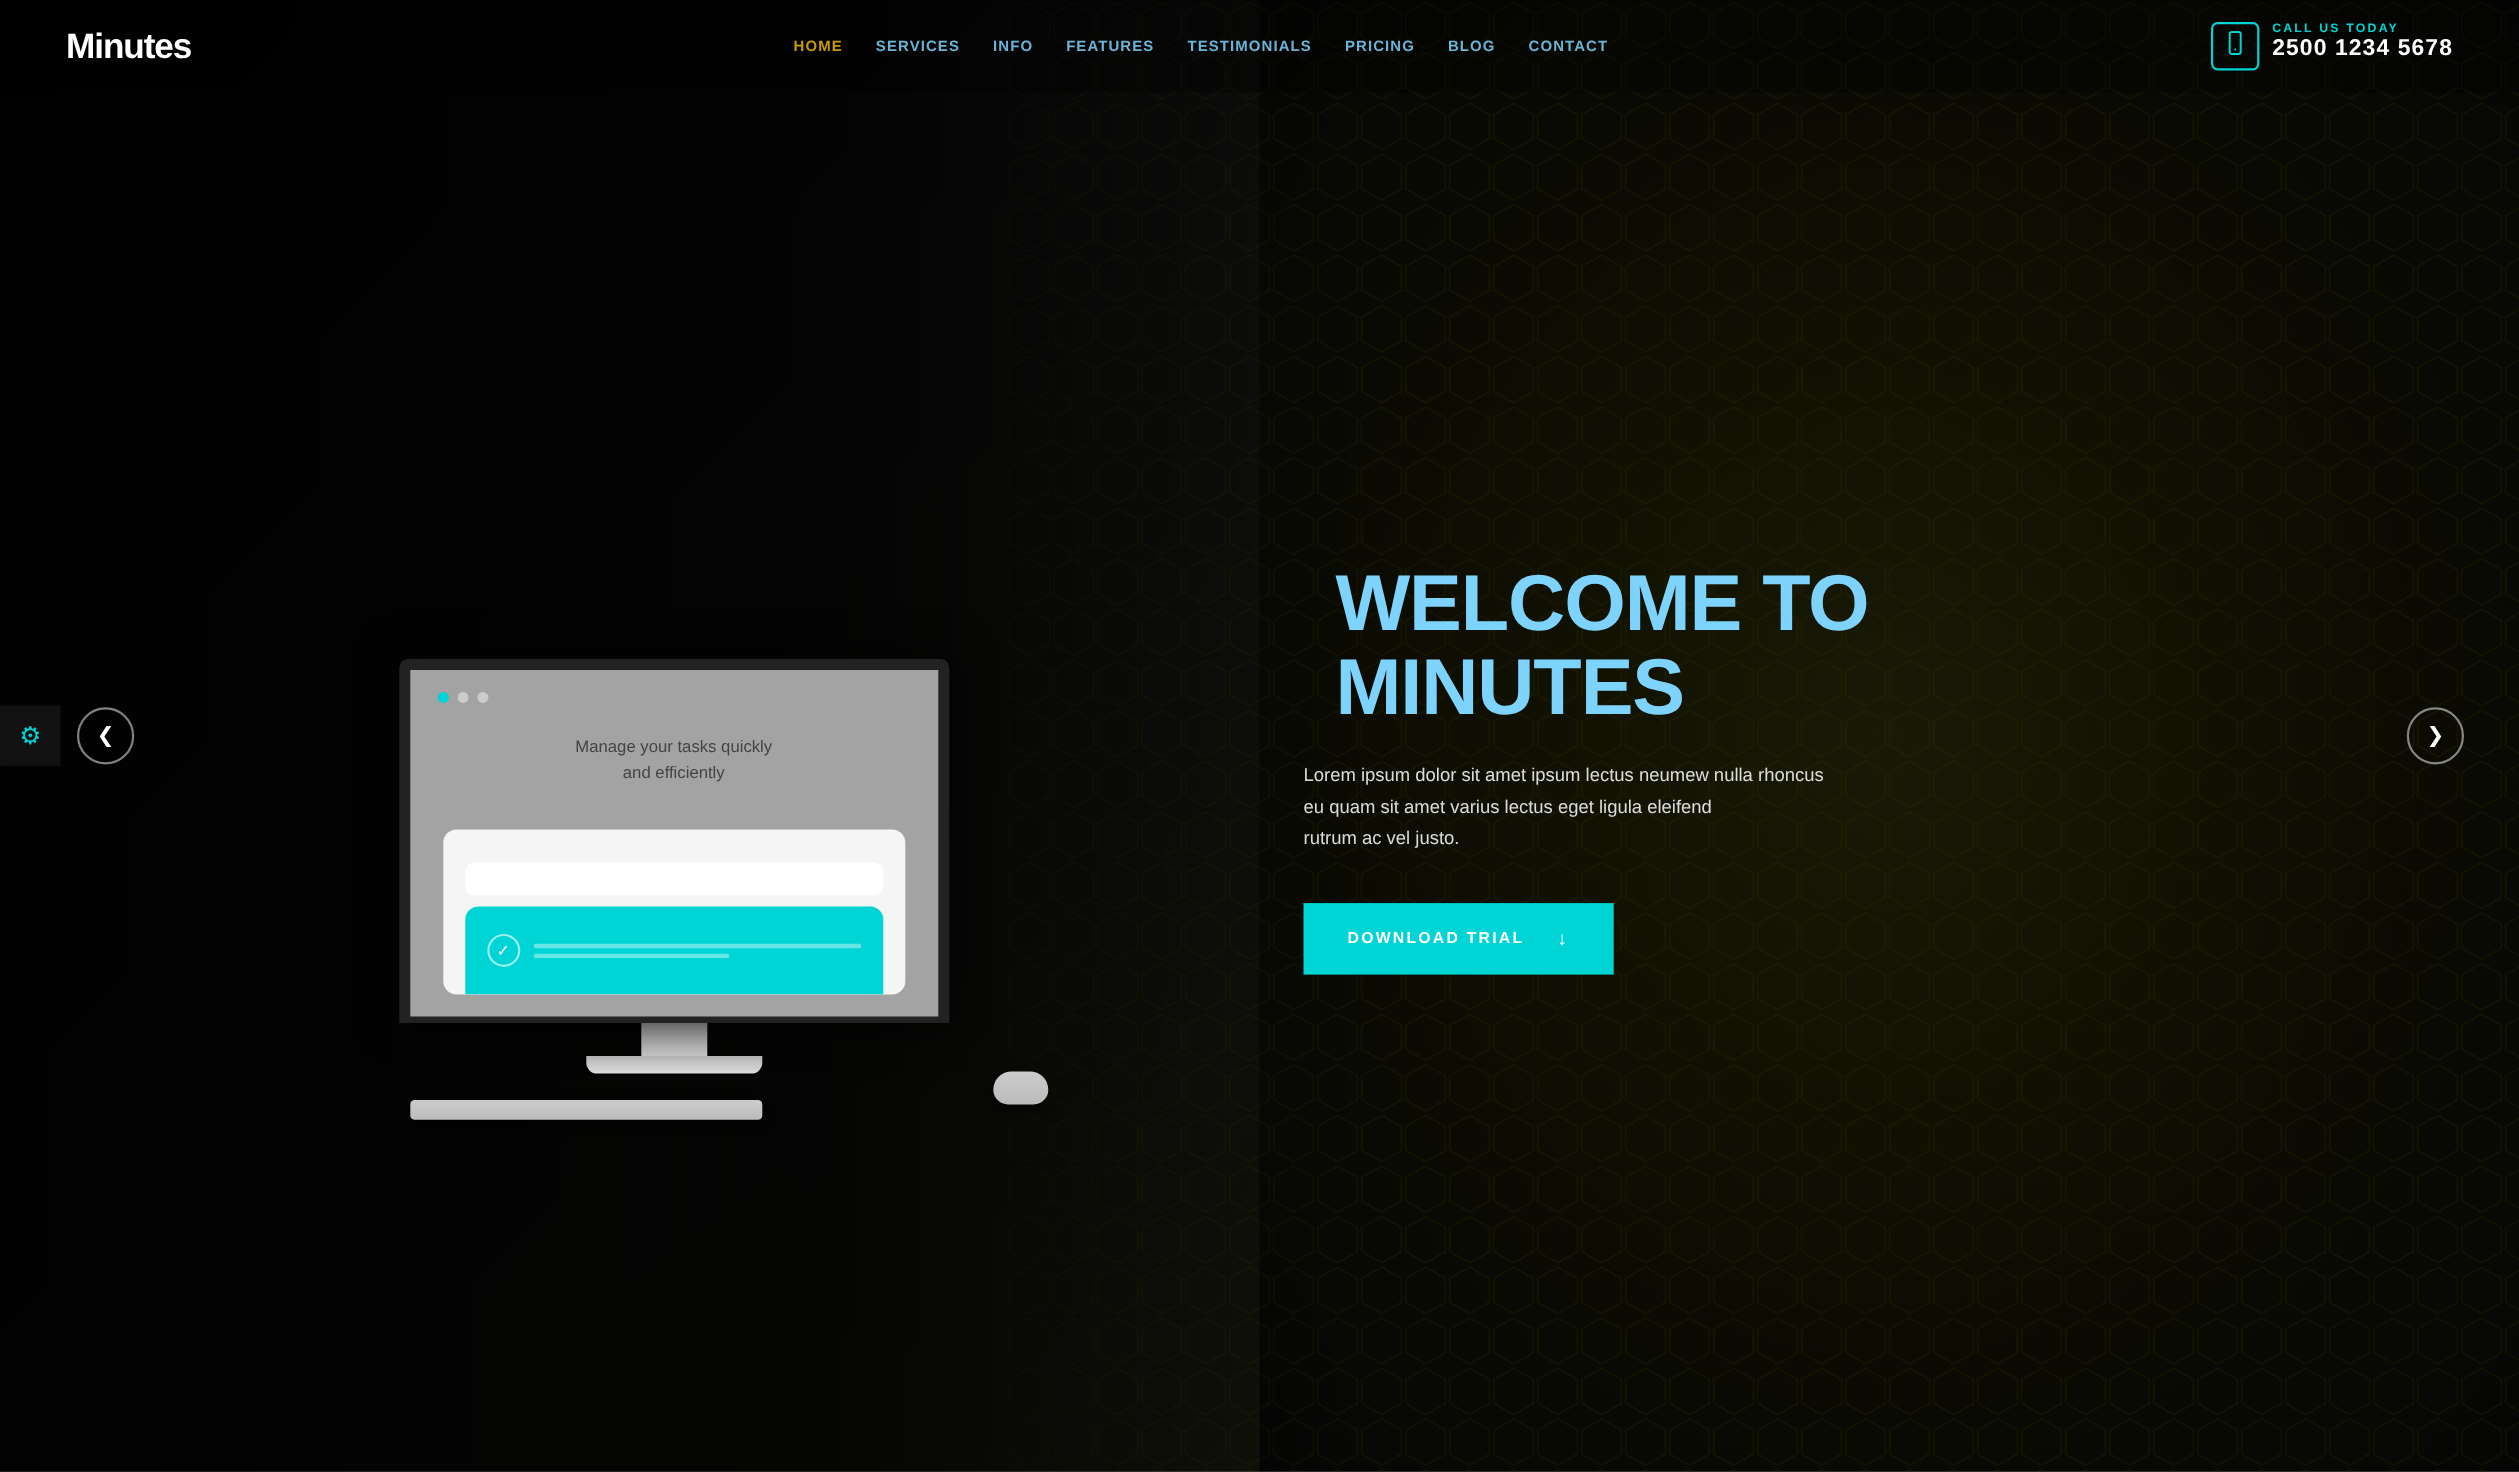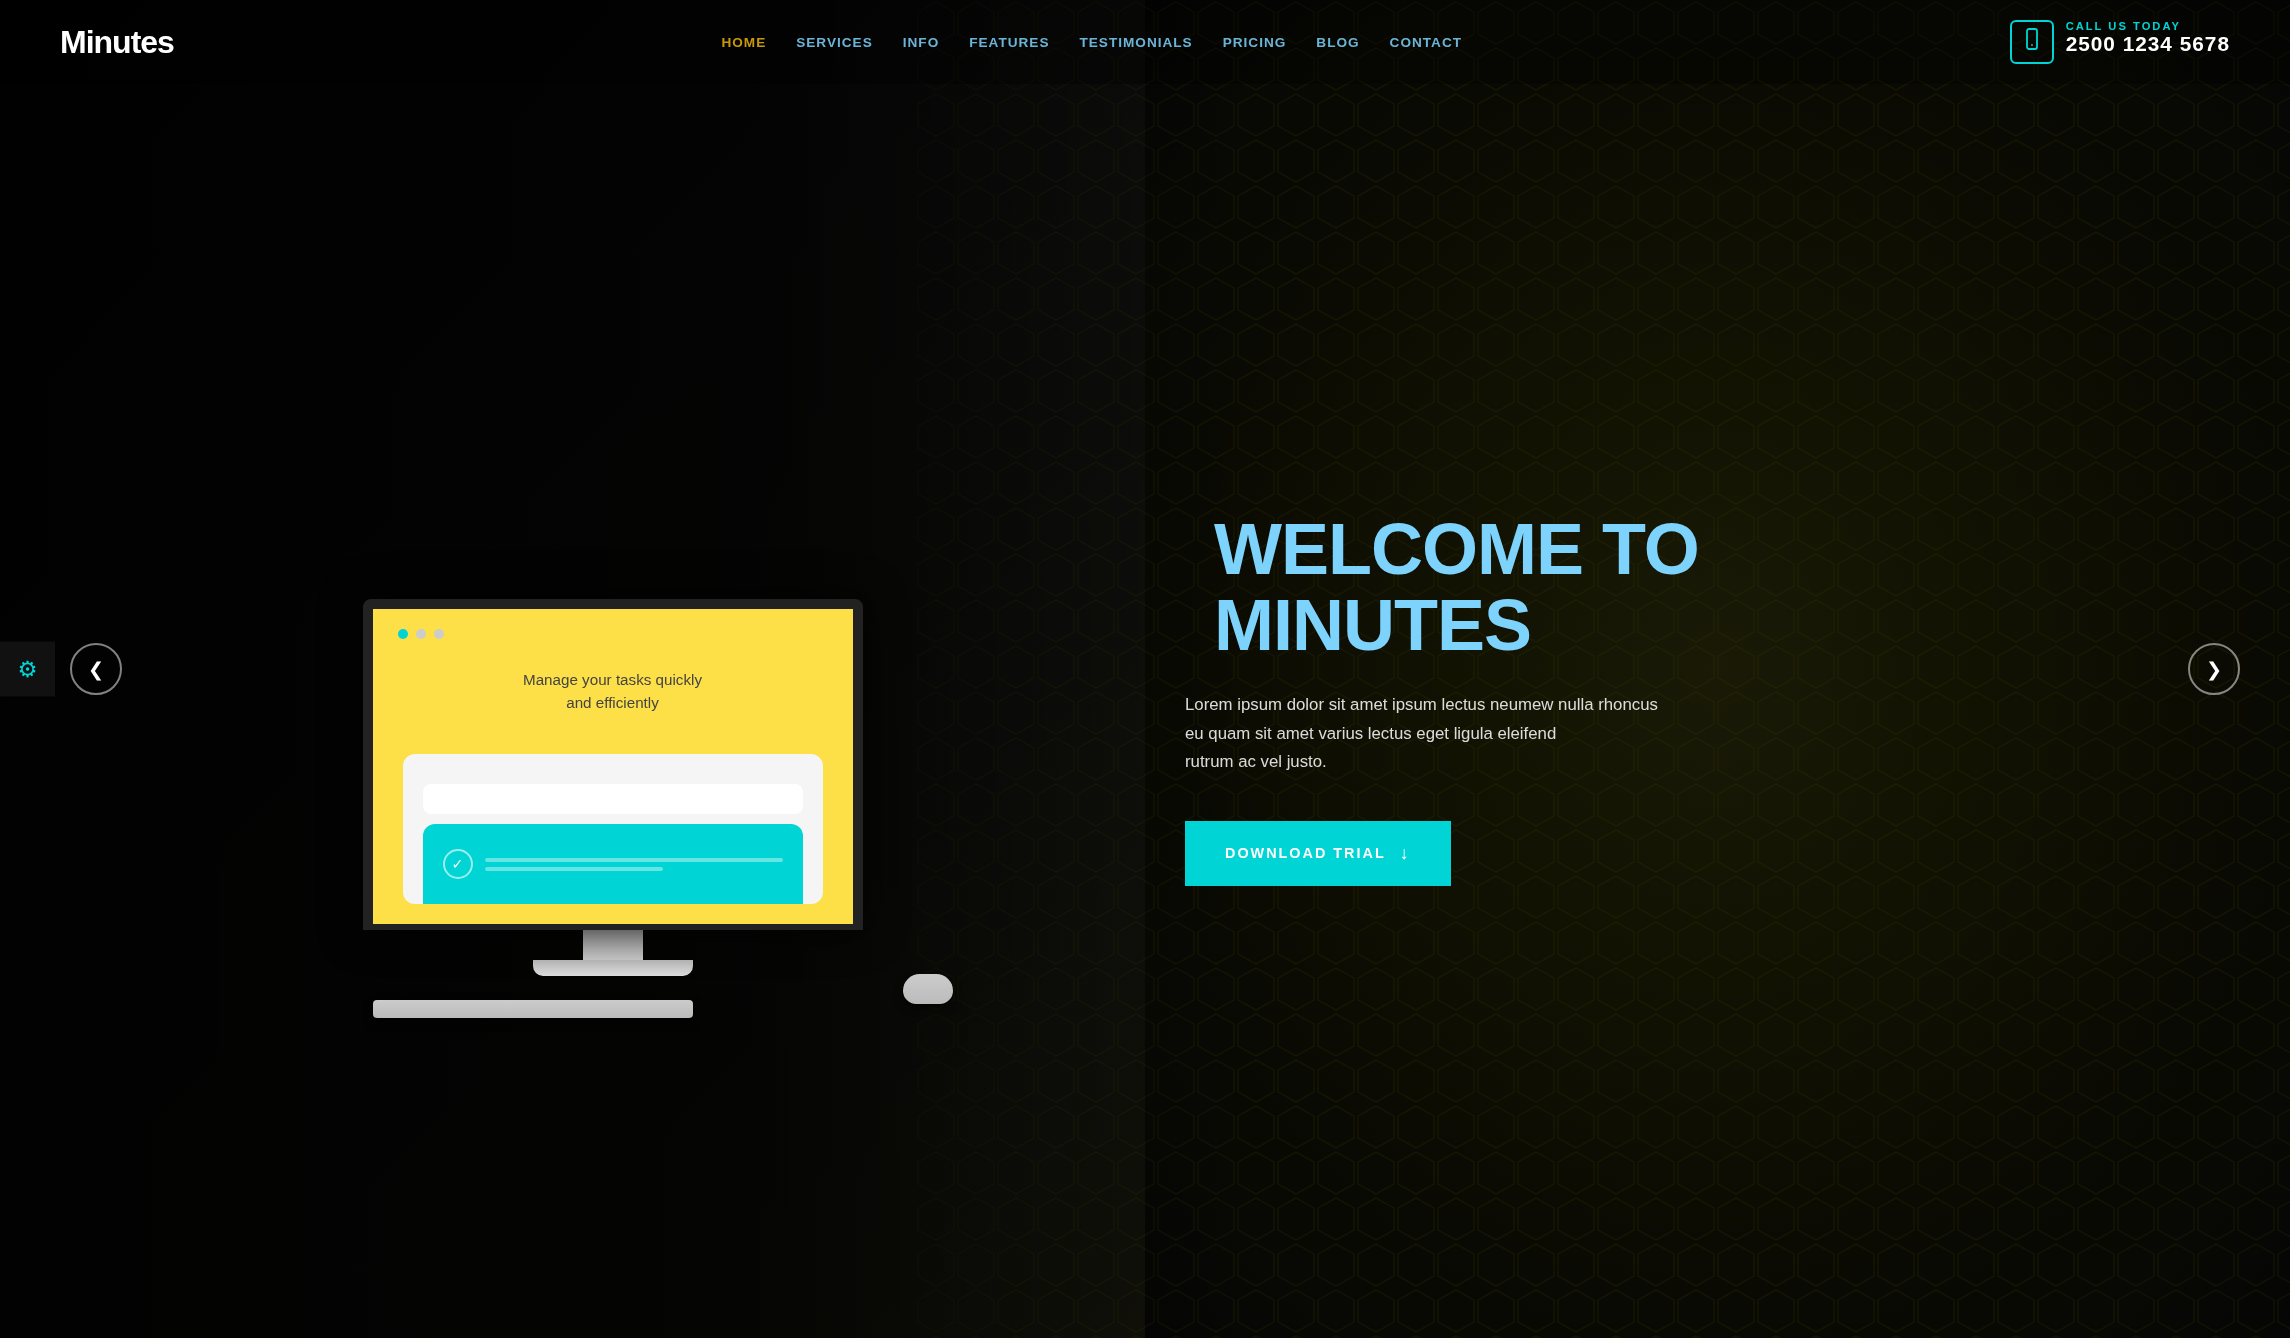--- a/index.html
+++ b/index.html
@@ -189,21 +189,21 @@
       position: relative;
       top: 80px;
     }
 
     .monitor {
       width: 500px;
       position: relative;
     }
 
     .monitor-screen {
-      background: #fde047;
+      background: #a3a3a3;
       border-radius: 8px 8px 0 0;
       padding: 20px;
       border: 10px solid #222;
       border-bottom: 6px solid #222;
       min-height: 300px;
       box-shadow: 0 0 40px rgba(0,0,0,0.8);
       position: relative;
     }
 
     .monitor-dots {
@@ -347,21 +347,21 @@
       color: rgba(255,255,255,0.85);
       font-size: 1.05rem;
       line-height: 1.7;
       margin-bottom: 44px;
       max-width: 480px;
     }
 
     .btn-download {
       display: inline-flex;
       align-items: center;
-      gap: 14px;
+      gap: 30px;
       background: #00d4d4;
       color: #fff;
       text-decoration: none;
       font-size: 0.9rem;
       font-weight: 800;
       letter-spacing: 2px;
       text-transform: uppercase;
       padding: 22px 40px;
       cursor: pointer;
       border: none;

